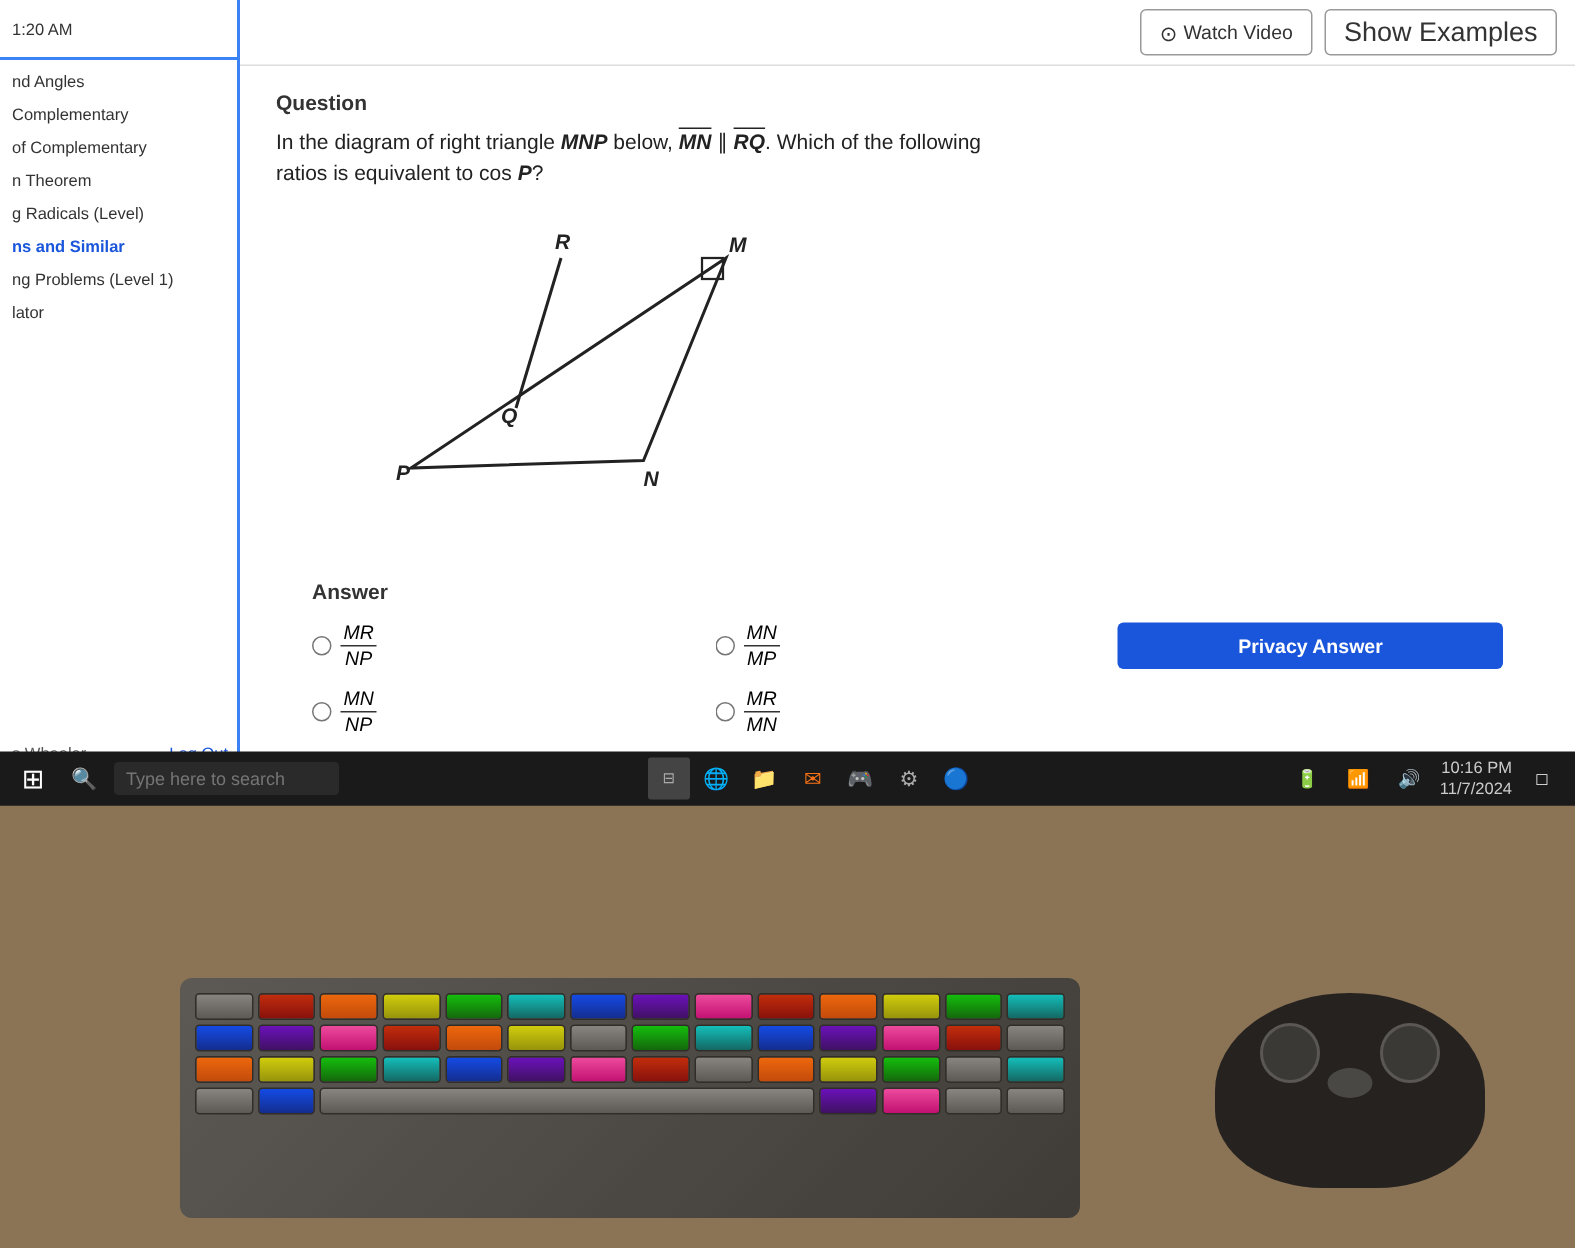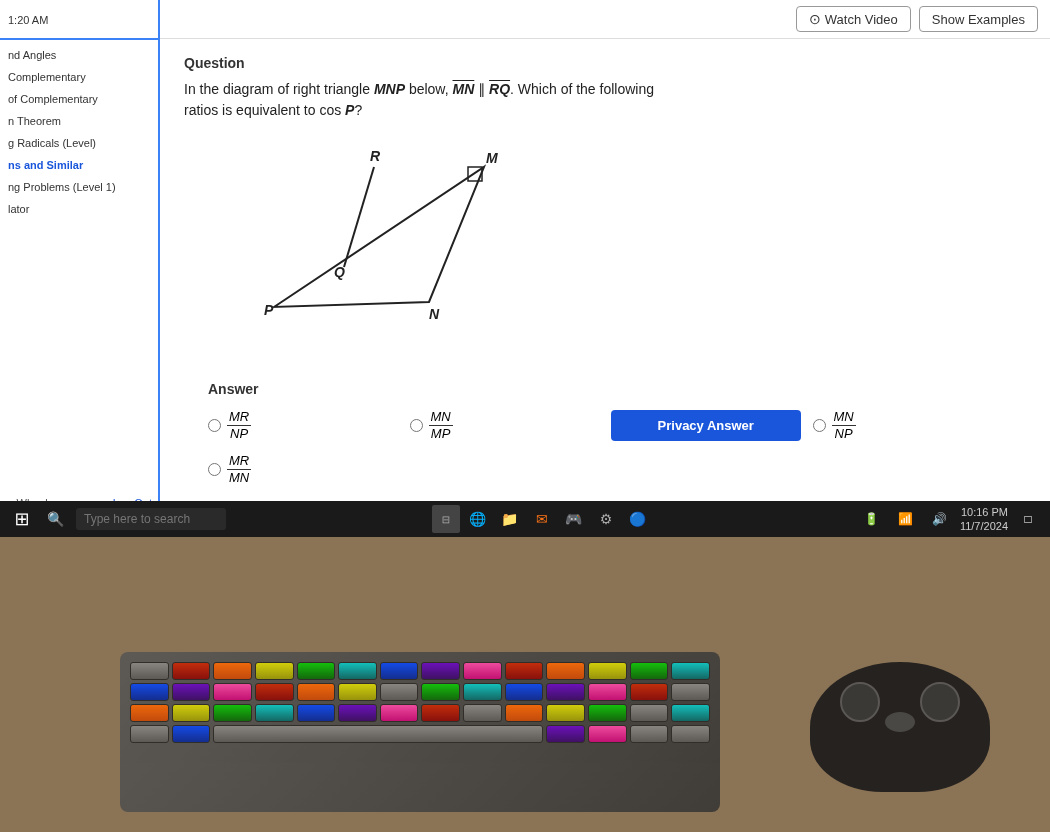--- a/index.html
+++ b/index.html
@@ -96,21 +96,21 @@
       font-size: 13px;
       cursor: pointer;
       color: #333;
     }
 
     .btn-show-examples {
       border: 1px solid #999;
       background: #fff;
       border-radius: 4px;
       padding: 4px 12px;
-      font-size: 13px;
+      font-size: 18px;
       cursor: pointer;
       color: #333;
     }
 
     .question-area {
       padding: 16px 24px;
     }
 
     .question-label {
       font-size: 14px;
@@ -142,21 +142,21 @@
     .answer-label {
       font-size: 14px;
       font-weight: bold;
       color: #333;
       margin-bottom: 12px;
       margin-top: 44px;
     }
 
     .answer-options {
       display: grid;
-      grid-template-columns: 1fr 1fr 1fr 1fr;
+      grid-template-columns: 1fr 1fr 1fr;
       gap: 12px 12px;
       align-items: center;
     }
 
     .answer-option {
       display: flex;
       align-items: center;
       gap: 6px;
       font-size: 14px;
       cursor: pointer;

